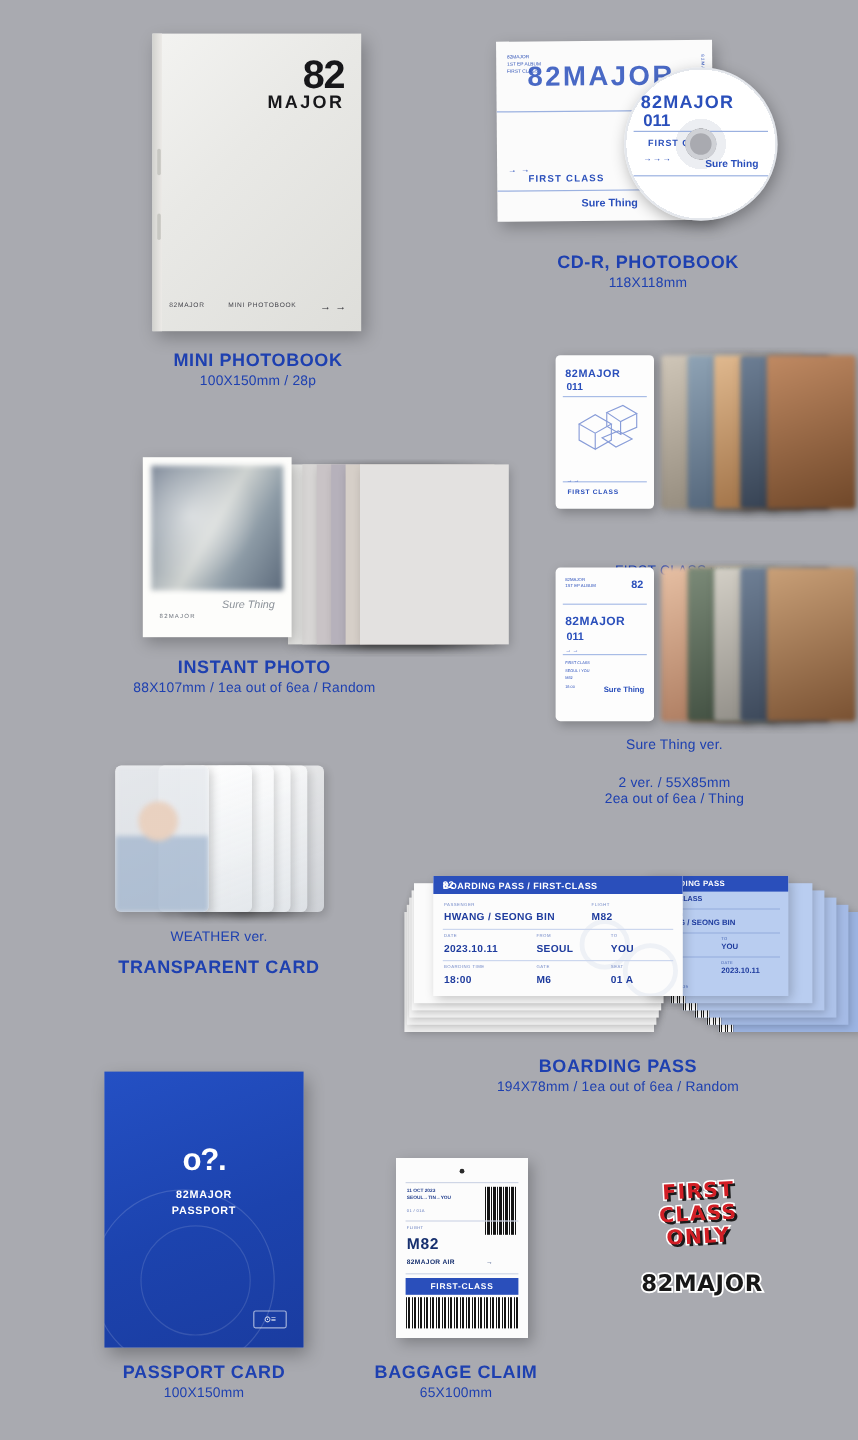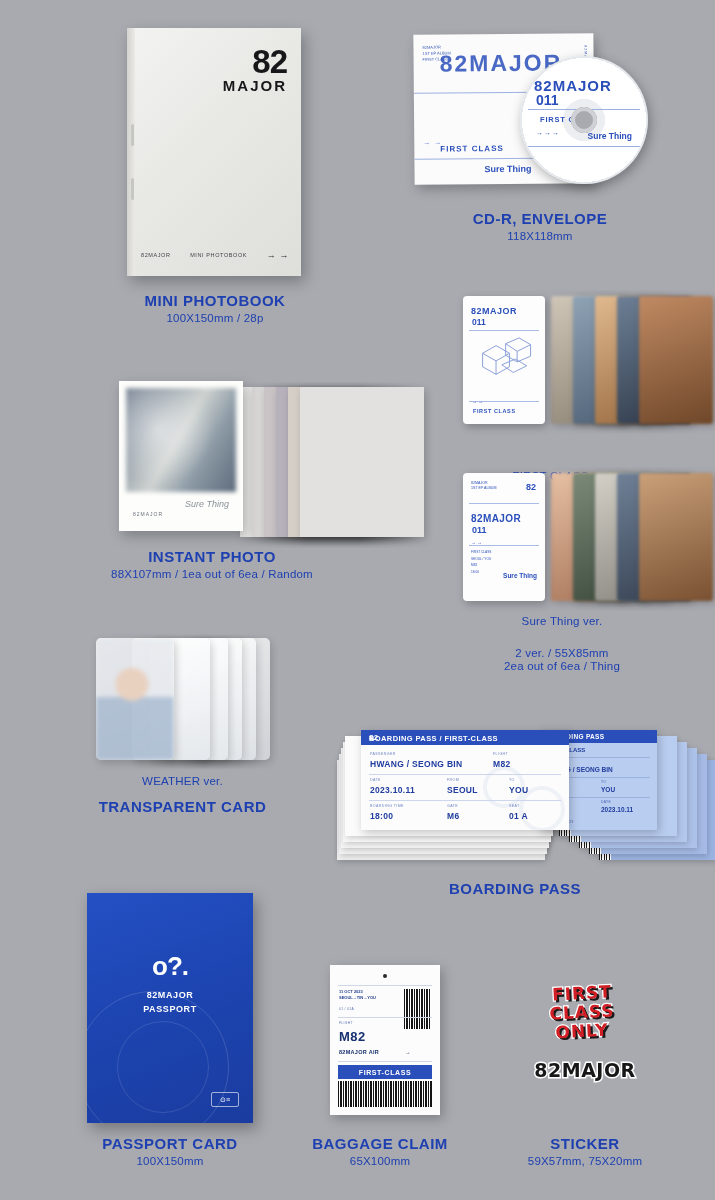--- a/index.html
+++ b/index.html
@@ -238,21 +238,21 @@
       <div class="c-sub">011</div>
       <div class="c-line" style="top:53px;"></div>
       <div class="c-fc">FIRST CLASS</div>
       <div class="c-arrows">→→→</div>
       <div class="c-line" style="top:90px;"></div>
       <div class="c-st">Sure Thing</div>
       <div class="hole"></div>
     </div>
   </div>
   <div class="item caption" style="left:400px;top:210px;width:280px;">
-    <div class="cap-title">CD-R, ENVELOPE</div>
+    <div class="cap-title">CD-R, PHOTOBOOK</div>
     <div class="cap-sub">118X118mm</div>
   </div>
 
   <div class="item" style="left:119px;top:381px;">
     <div class="stack-card" style="left:121px;top:6px;background:#e8e8e6;"></div>
     <div class="stack-card" style="left:133px;top:6px;background:#d9d7d6;"></div>
     <div class="stack-card" style="left:145px;top:6px;background:#c9c3c6;"></div>
     <div class="stack-card" style="left:157px;top:6px;background:#b6b1bb;"></div>
     <div class="stack-card" style="left:169px;top:6px;background:#d6cfc8;"></div>
     <div class="stack-card" style="left:181px;top:6px;background:#e3e1e0;"></div>
@@ -405,20 +405,21 @@
       <div class="lbl" style="left:9px;top:74px;">BOARDING TIME</div>
       <div class="val" style="left:9px;top:81px;">18:00</div>
       <div class="lbl" style="left:86px;top:74px;">GATE</div>
       <div class="val" style="left:86px;top:81px;">M6</div>
       <div class="lbl" style="left:148px;top:74px;">SEAT</div>
       <div class="val" style="left:148px;top:81px;">01 A</div>
     </div>
   </div>
   <div class="item caption" style="left:350px;top:880px;width:330px;">
     <div class="cap-title">BOARDING PASS</div>
+    <div class="cap-sub">194X78mm / 1ea out of 6ea / Random</div>
   </div>
 
   <div class="item" style="left:87px;top:893px;">
     <div class="passport">
       <div class="deco"></div>
       <div class="deco2"></div>
       <div class="mark">
         <div class="dots">o?.</div>
       </div>
       <div class="ptxt">
@@ -463,18 +464,14 @@
   <div class="item" style="left:527px;top:985px;">
     <div class="sticker-graffiti">
       <div class="sg" style="top:0;">FIRST</div>
       <div class="sg" style="top:19px;">CLASS</div>
       <div class="sg" style="top:38px;">ONLY</div>
     </div>
     <div style="position:absolute;left:3px;top:74px;width:110px;text-align:center;">
       <span class="sticker-word">82MAJOR</span>
     </div>
   </div>
-  <div class="item caption" style="left:490px;top:1135px;width:190px;">
-    <div class="cap-title">STICKER</div>
-    <div class="cap-sub">59X57mm, 75X20mm</div>
-  </div>
 
 </div>
 
 </body></html>

